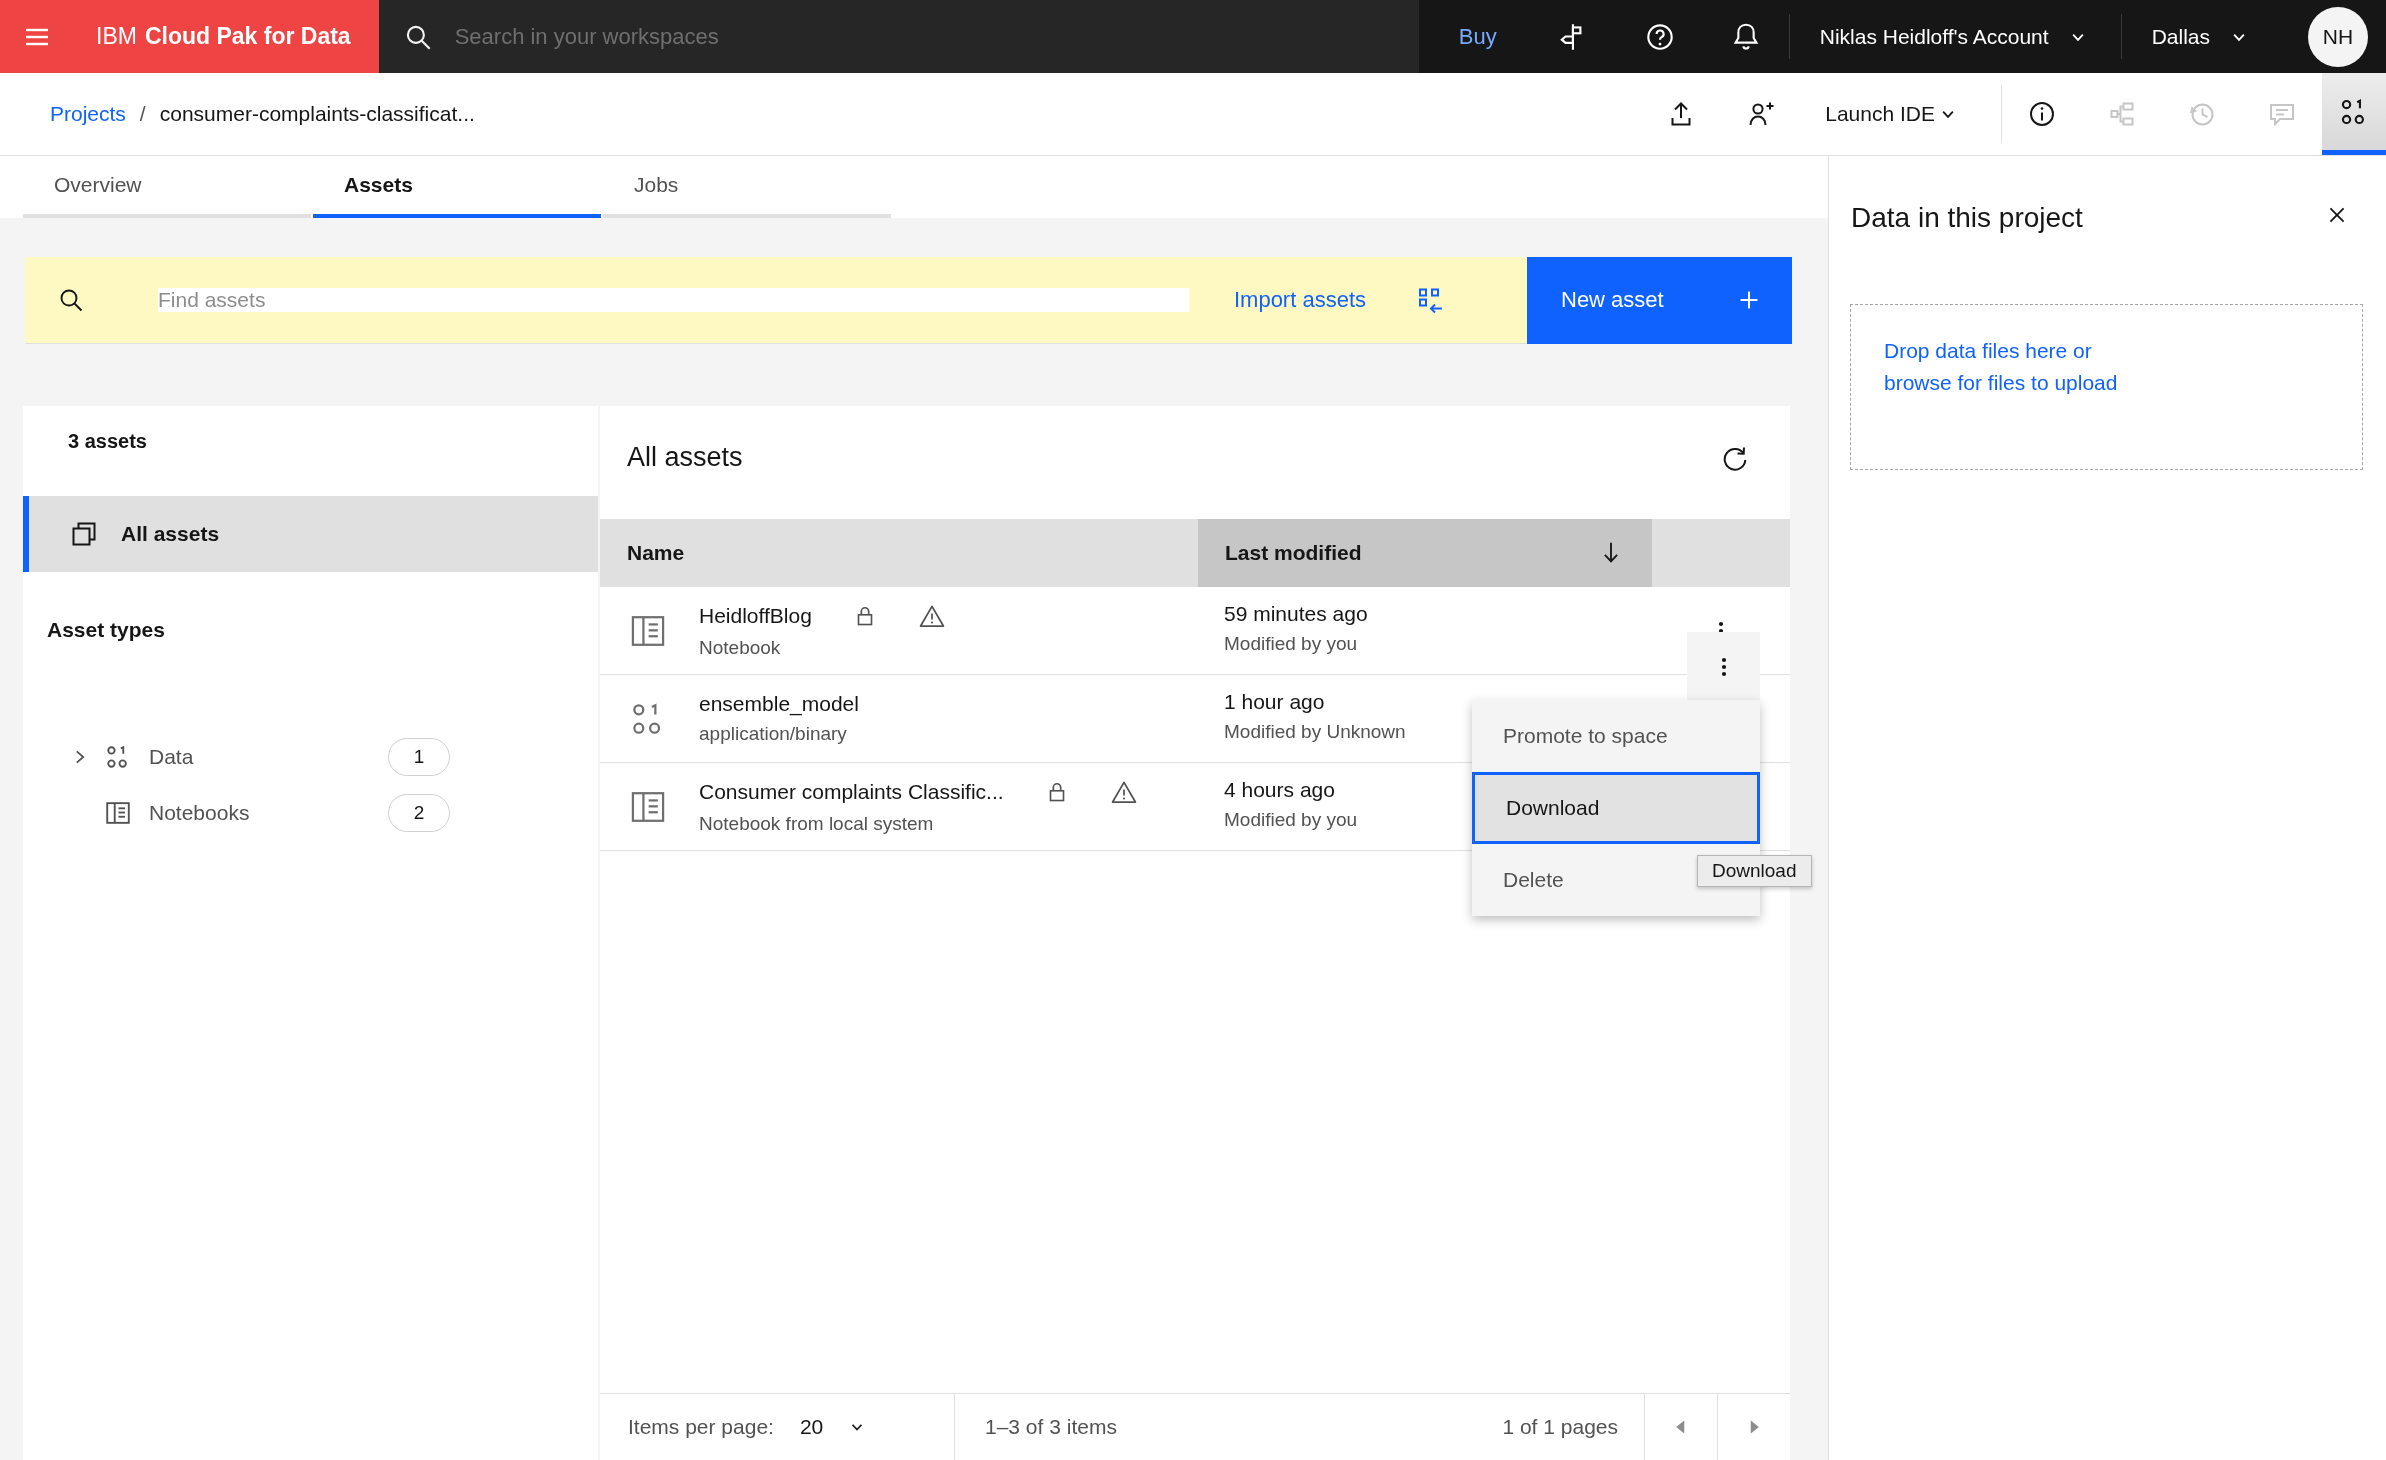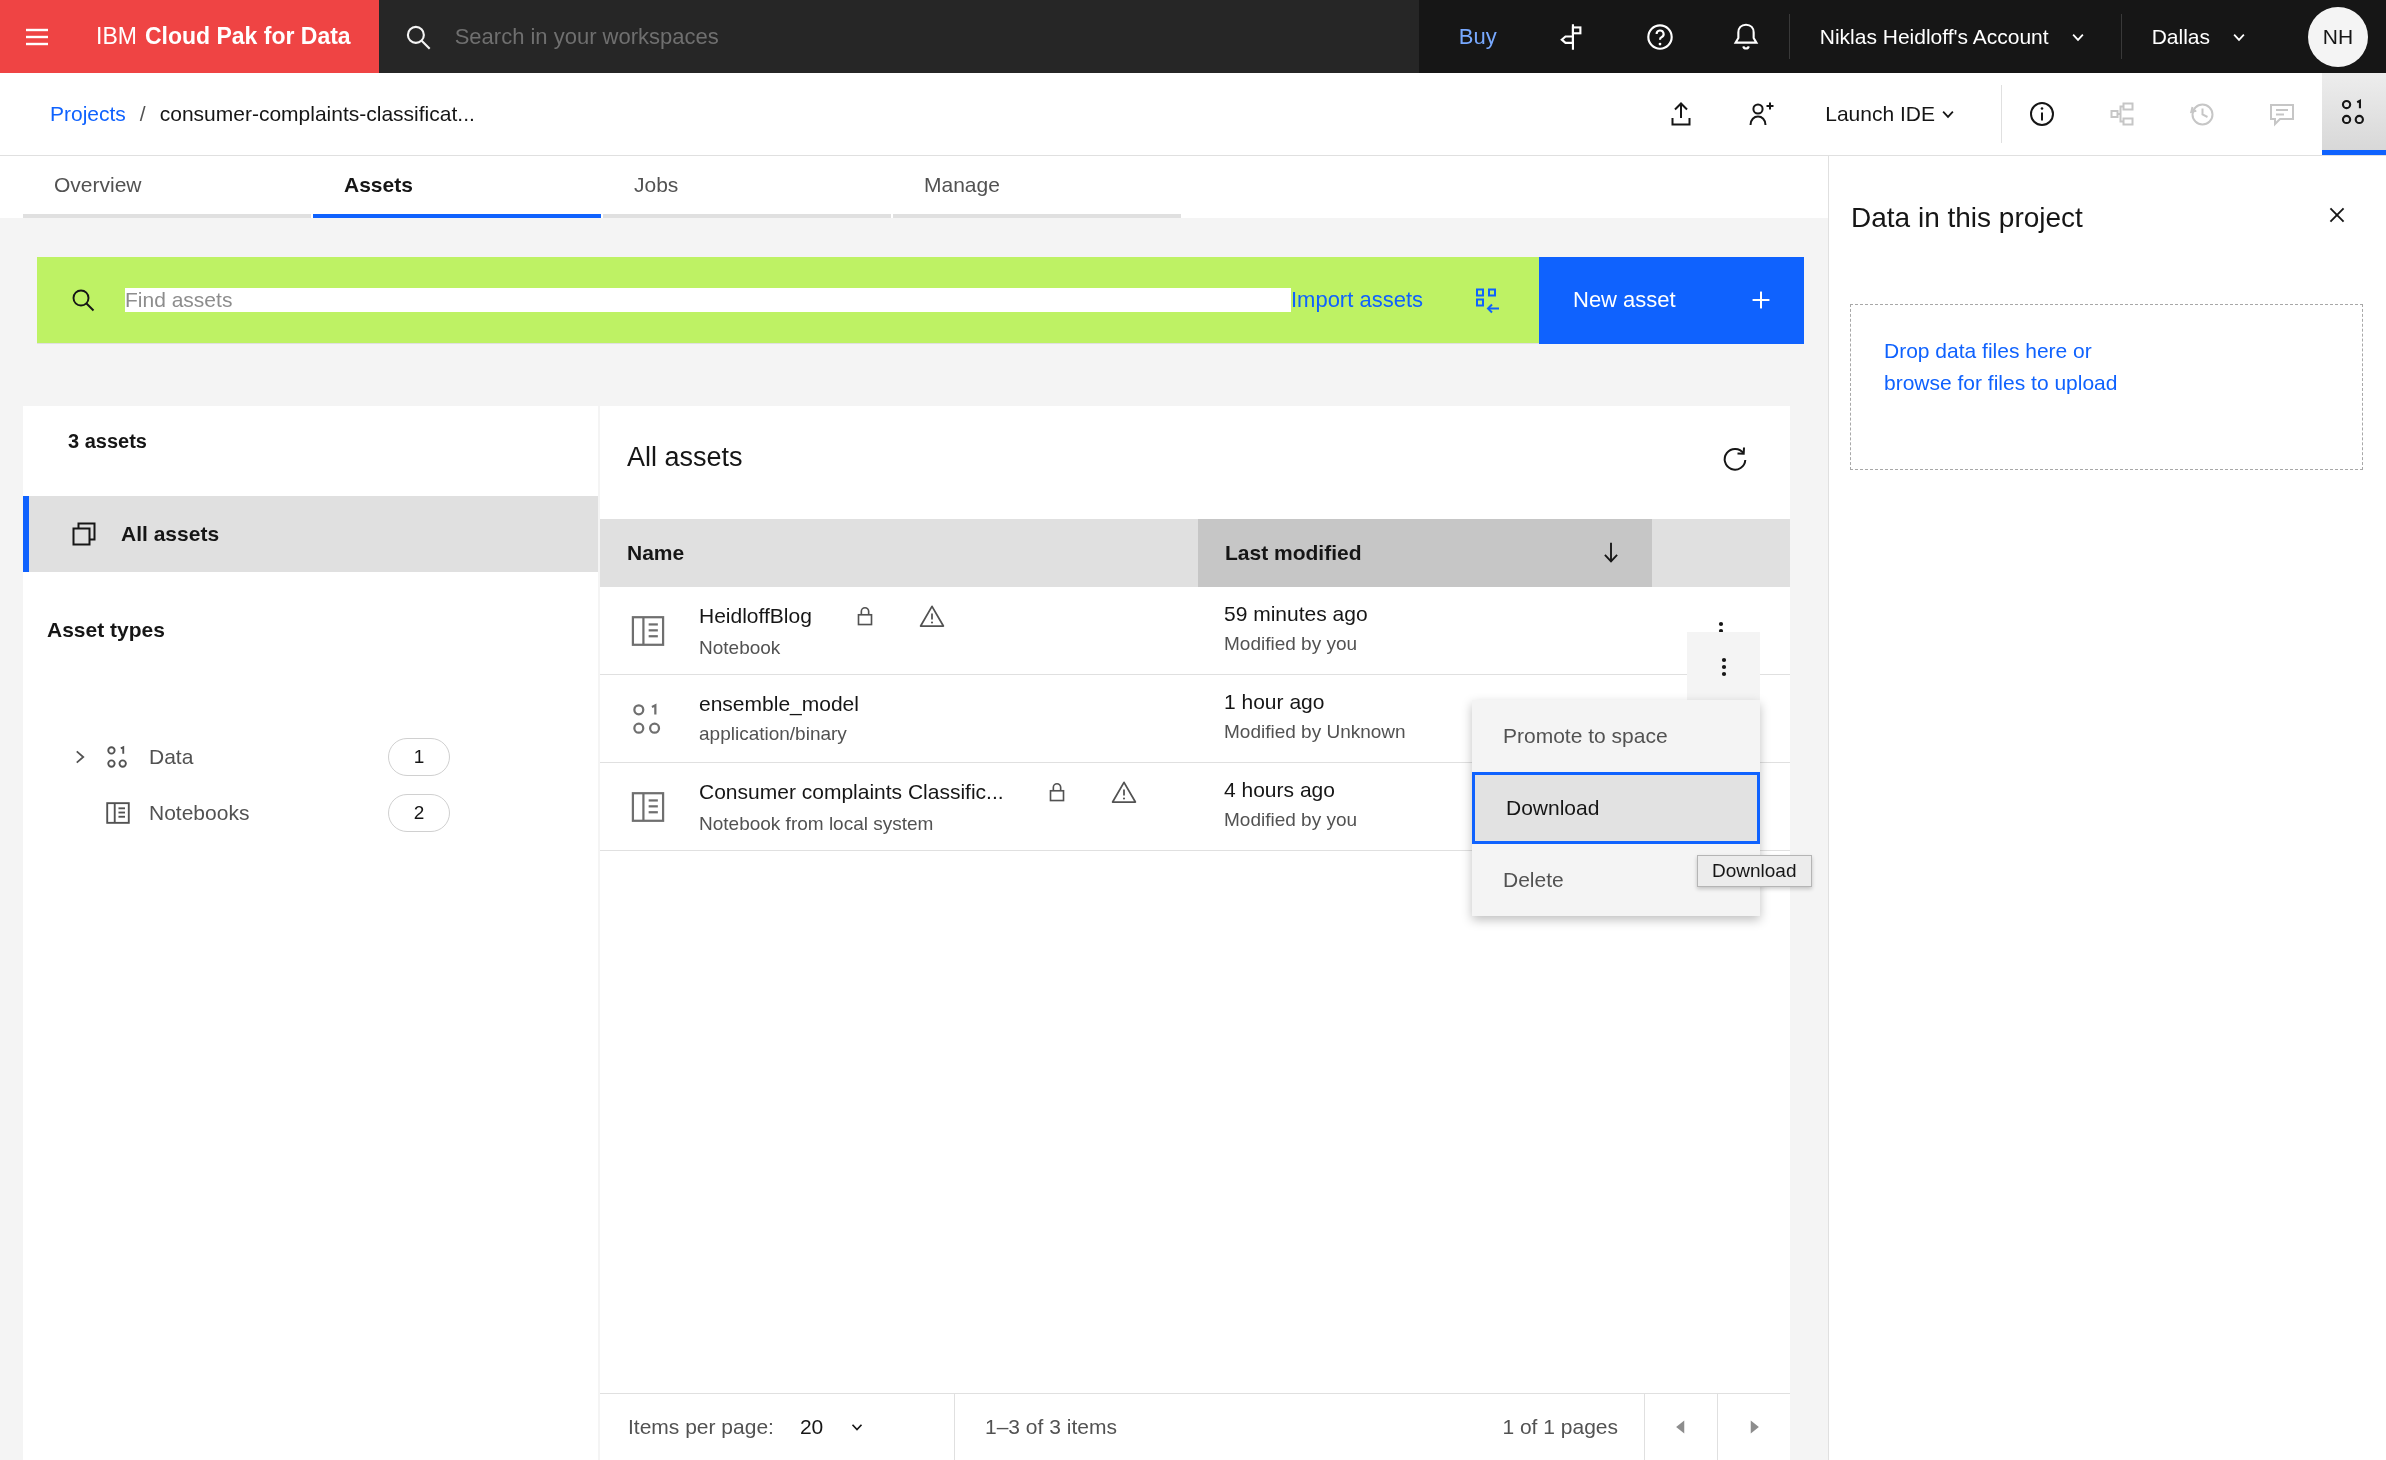--- a/index.html
+++ b/index.html
@@ -39,21 +39,21 @@
   .panel-toggle { width:64px; display:flex; align-items:center; justify-content:center; background:linear-gradient(180deg,#ededed,#d8d8d8); border-bottom:5px solid #0f62fe; cursor:pointer; }
 
   
   .main { position:absolute; left:0; top:156px; width:2386px; height:1304px; }
   .tabsrow { position:absolute; left:0; top:0; width:1828px; height:62px; background:#fff; }
   .tab { position:absolute; top:0; height:62px; width:288px; padding-left:31px; display:flex; align-items:center; font-size:21px; color:#525252; border-bottom:4px solid #e0e0e0; cursor:pointer; }
   .tab.active { color:#161616; font-weight:700; border-bottom:4px solid #0f62fe; }
   .content { position:absolute; left:0; top:62px; width:1828px; height:1242px; background:#f4f4f4; }
 
   
-  .findbar { position:absolute; left:37px; top:39px; width:1767px; height:87px; background:#bef264; border-bottom:1px solid #e0e0e0; display:flex; align-items:center; }
+  .findbar { position:absolute; left:25px; top:39px; width:1767px; height:87px; background:#fef9c3; border-bottom:1px solid #e0e0e0; display:flex; align-items:center;gap:45px; }
   .findbar .icon { margin-left:30px; }
   .findbar input { border:none; outline:none; font-size:21px; margin-left:26px; flex:1; color:#161616; font-family:inherit; }
   .findbar input::placeholder { color:#8d8d8d; }
   .import-link { display:flex; align-items:center; gap:18px; color:#0f62fe; font-size:22px; margin-right:36px; cursor:pointer; white-space:nowrap; }
   .new-asset { width:265px; height:87px; background:#0f62fe; color:#fff; font-size:22px; display:flex; align-items:center; justify-content:space-between; padding:0 28px 0 34px; cursor:pointer; border:none; font-family:inherit; }
 
   
   .sidebar { position:absolute; left:23px; top:188px; width:575px; height:1054px; background:#fff; }
   .sb-count { position:absolute; left:45px; top:24px; font-size:20px; font-weight:700; }
   .sb-selected { position:absolute; left:0; top:90px; width:575px; height:76px; background:#e0e0e0; border-left:6px solid #0f62fe; display:flex; align-items:center; cursor:pointer; }
@@ -271,21 +271,20 @@
       </div>
     </div>
   </div>
 
   <div class="main">
 
     <div class="tabsrow">
       <div class="tab" style="left:23px">Overview</div>
       <div class="tab active" style="left:313px">Assets</div>
       <div class="tab" style="left:603px">Jobs</div>
-      <div class="tab" style="left:893px">Manage</div>
     </div>
 
     <div class="content">
 
       <div class="findbar">
         <span class="icon">
           <svg width="32" height="32" viewBox="0 0 32 32" fill="none" stroke="#161616" stroke-width="1.9">
               <circle cx="14" cy="14" r="7.5"></circle>
               <line x1="19.5" y1="19.5" x2="26.5" y2="26.5"></line>
             </svg>

